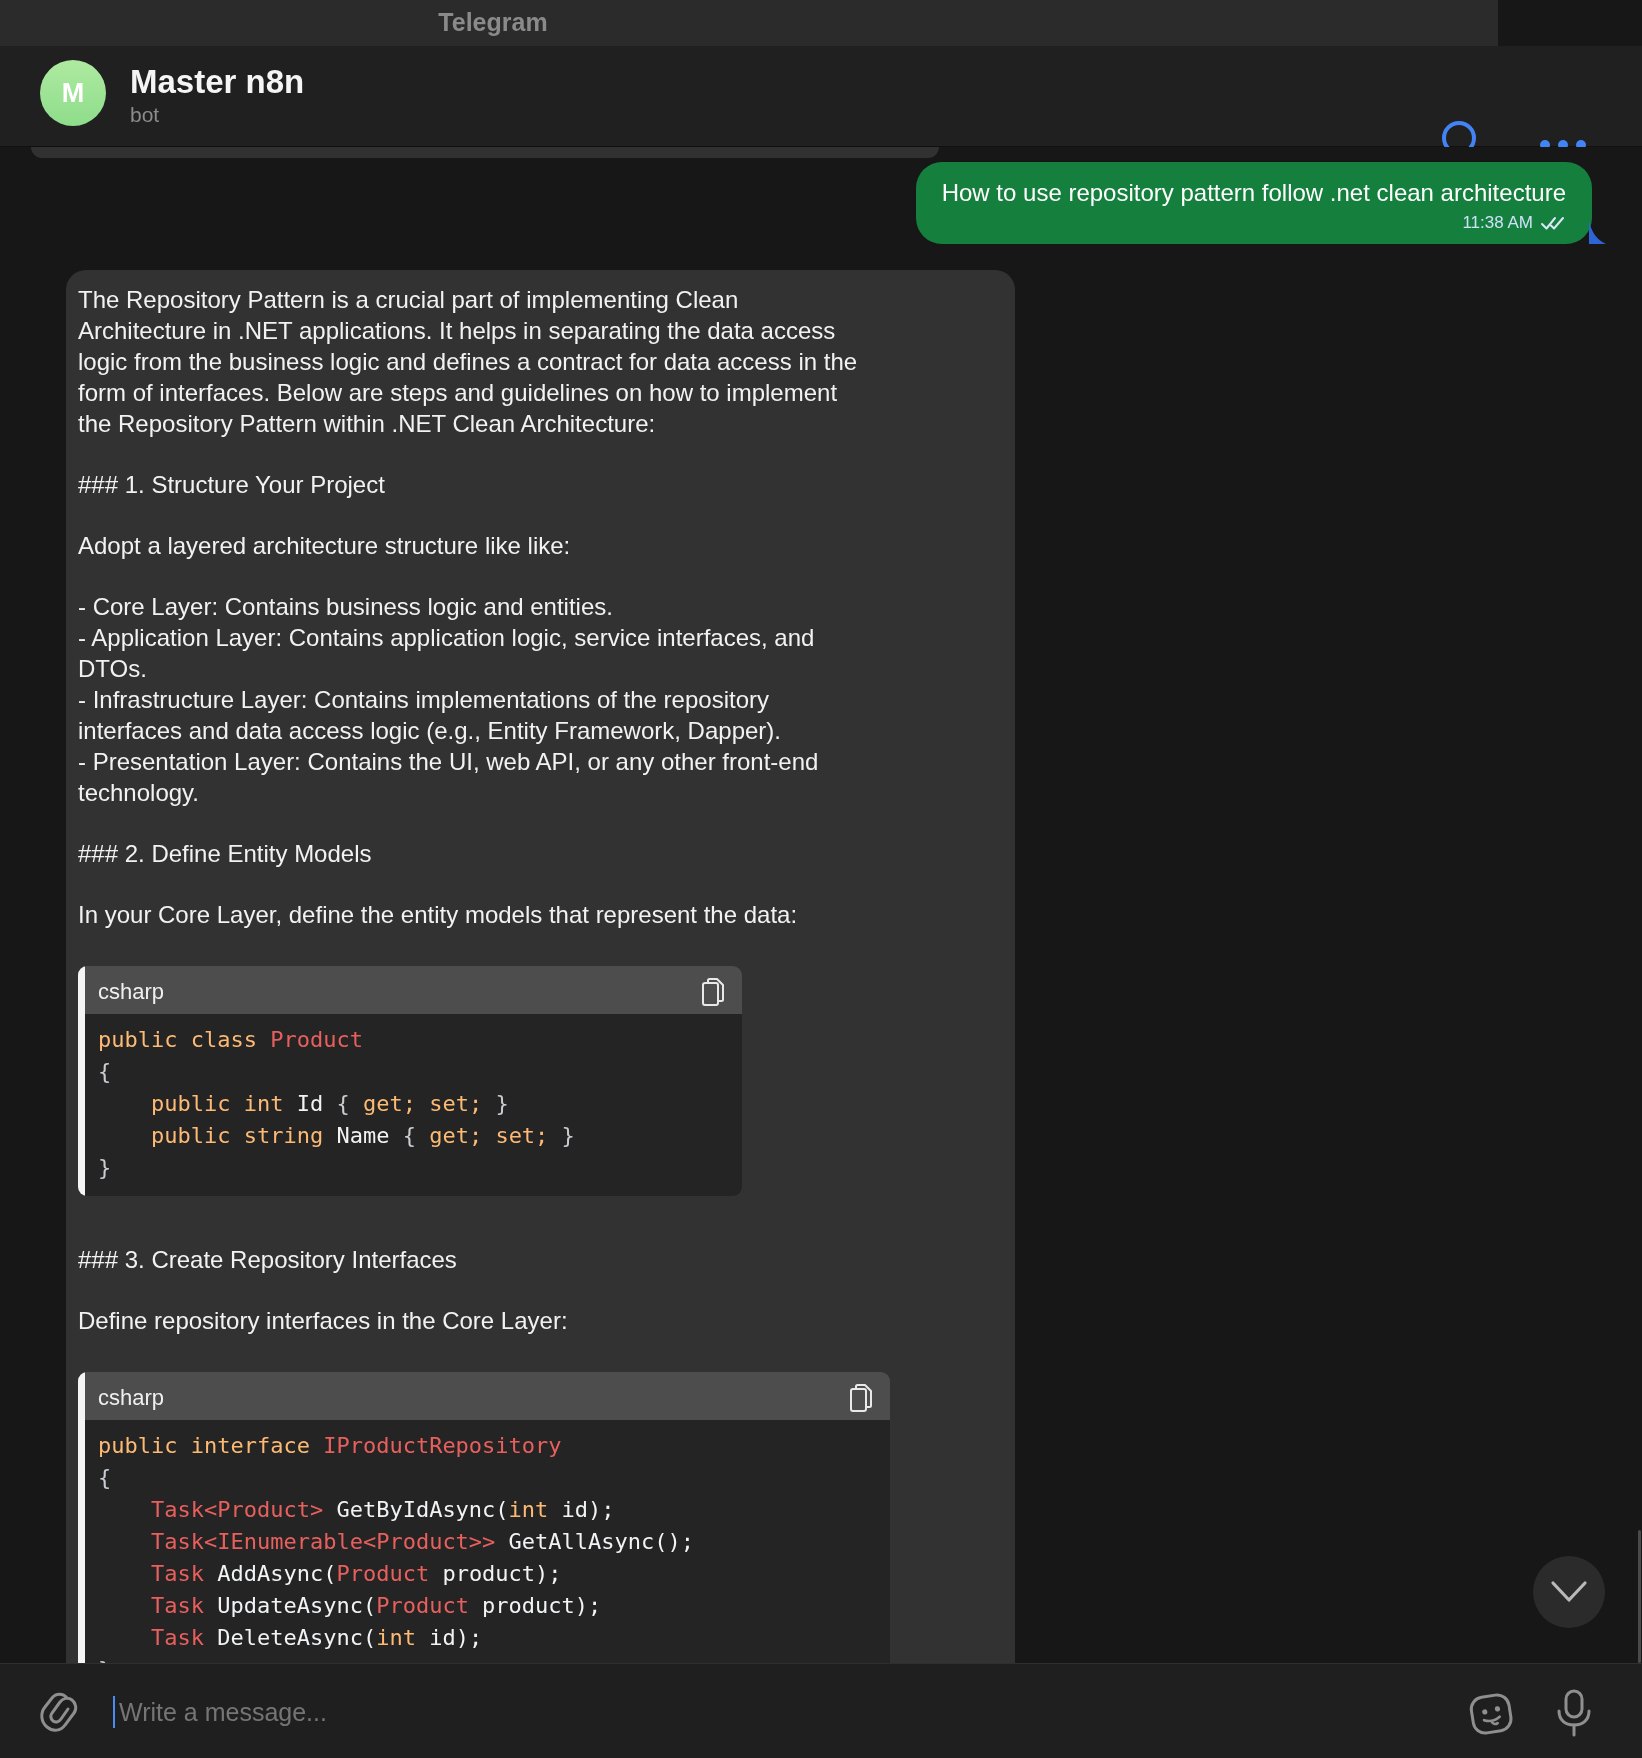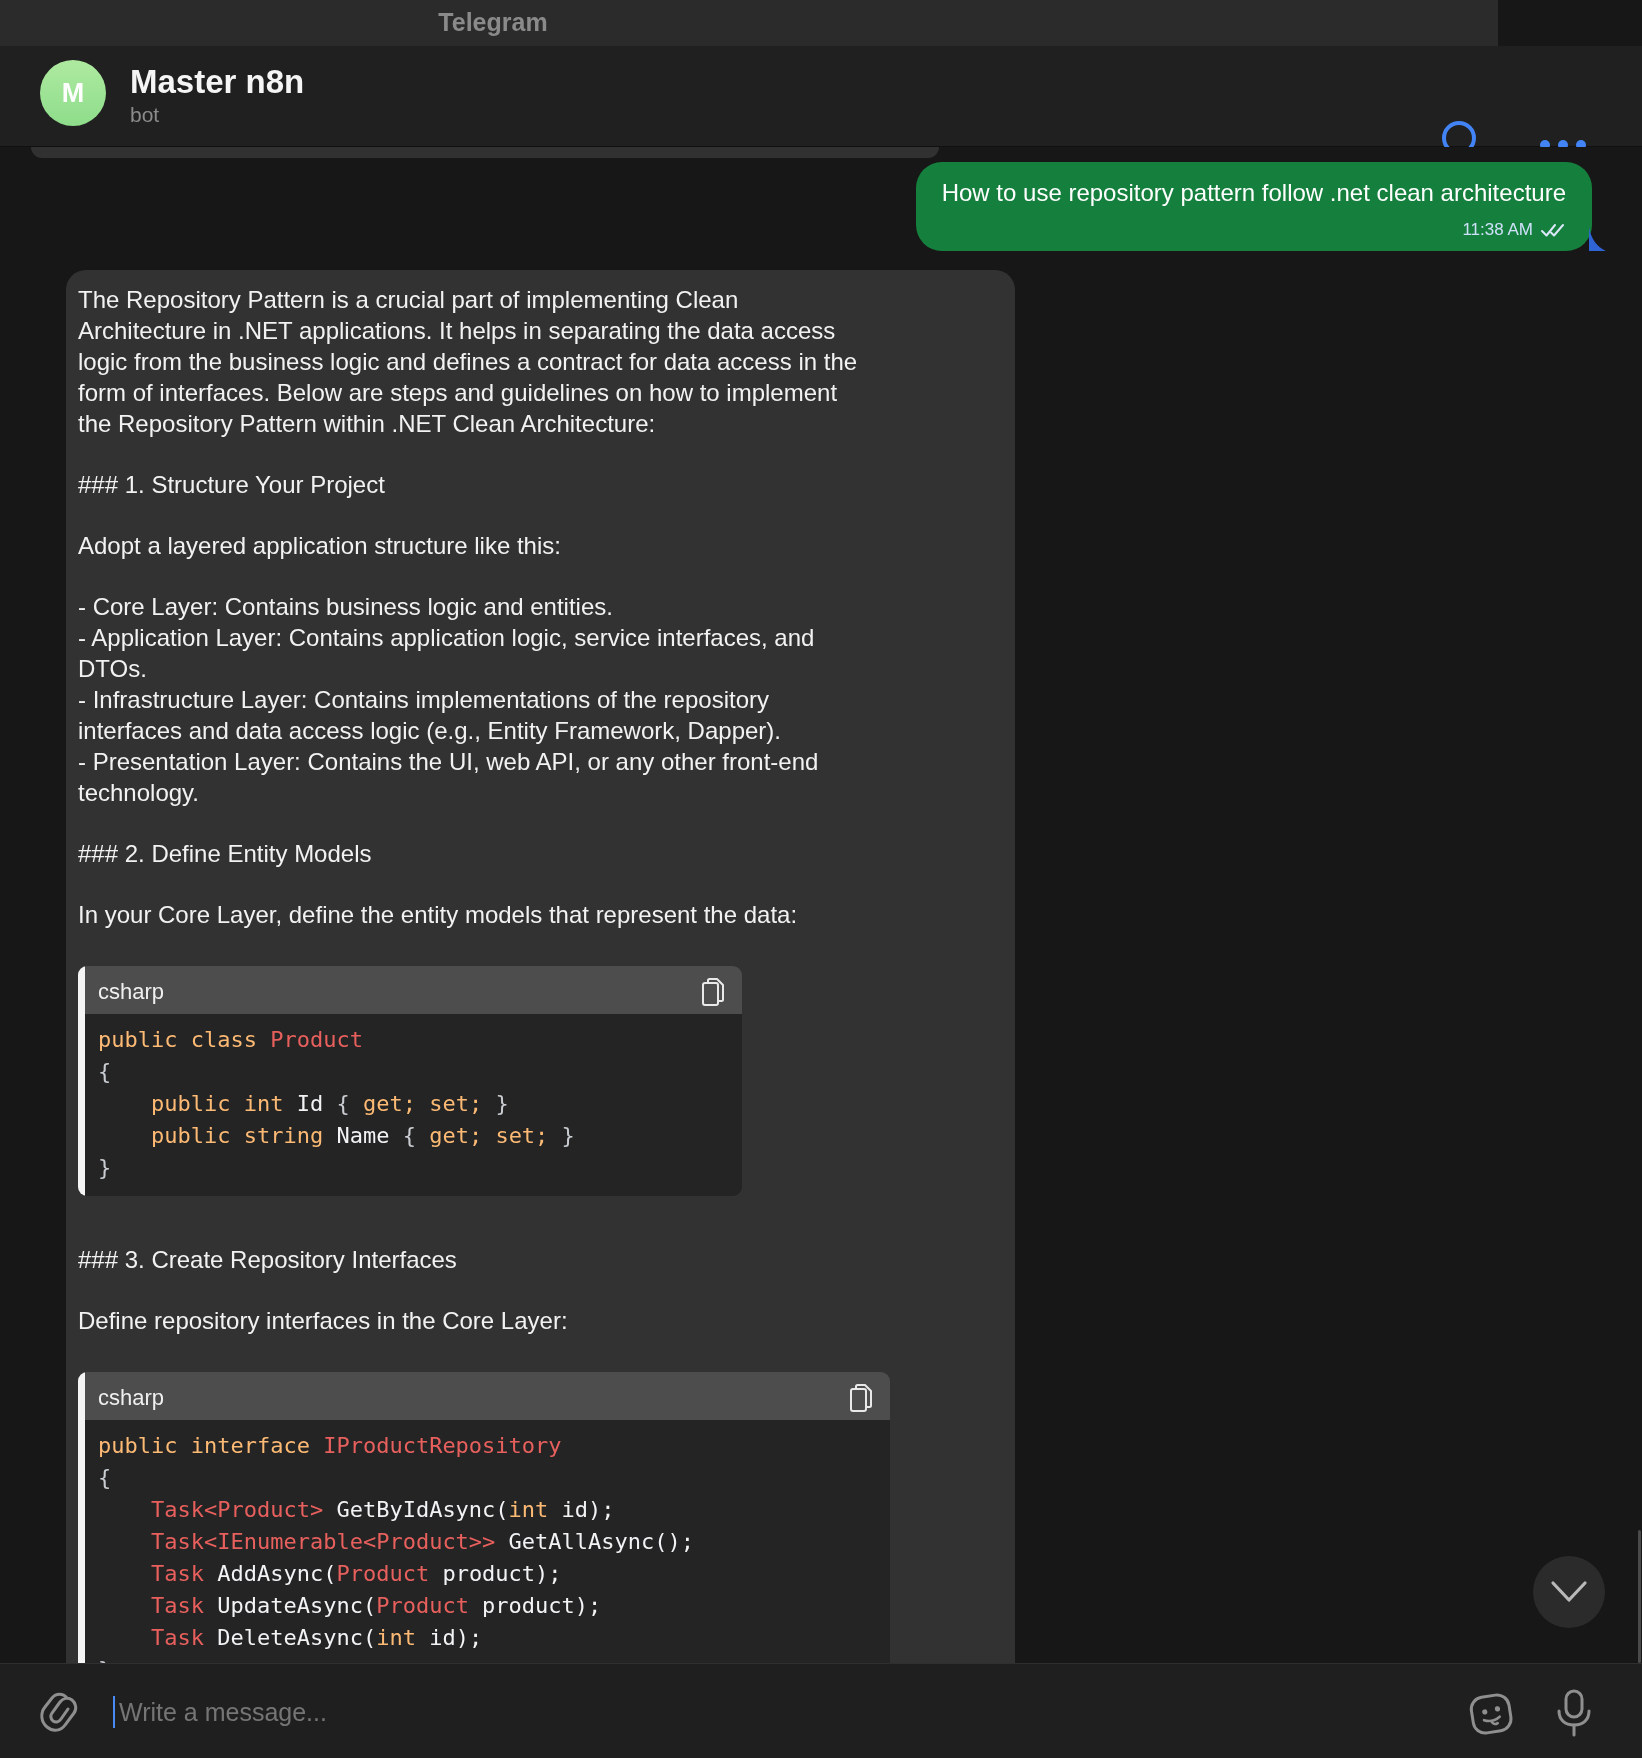--- a/index.html
+++ b/index.html
@@ -30,21 +30,21 @@
   .chat { position:absolute; left:0; top:147px; width:1642px; height:1516px; background:#171717; overflow:hidden; }
 
   .prev-msg-remnant { position:absolute; left:31px; top:0; width:908px; height:11px;
                       background:#313131; border-radius:0 0 15px 15px; }
 
   
   .msg-out { position:absolute; right:50px; top:15px; background:#15803d; color:#ffffff;
              border-radius:26px; padding:15px 26px 11px 26px; max-width:900px; }
   .msg-out .out-text { font-size:24px; line-height:31px; }
   .msg-out .meta { display:flex; justify-content:flex-end; align-items:center; gap:7px;
-                   margin-top:12px; color:#cfe0fa; font-size:17px; }
+                   margin-top:5px; color:#cfe0fa; font-size:17px; }
   .msg-out .tail { position:absolute; right:-15px; bottom:0; }
 
   
   .msg-in { position:absolute; left:66px; top:123px; width:949px; height:1500px;
             background:#323232; border-radius:20px 20px 0 0;
             padding:14px 24px 0 12px; color:#f2f2f2; }
   .para { font-size:24px; line-height:31px; white-space:pre-line; margin:0 0 30px 0; }
 
   
   .codeblock { position:relative; margin:36px 0 48px 0; border-radius:9px; overflow:hidden;
@@ -126,21 +126,21 @@
     </svg>
   </div>
 
   <div class="msg-in">
     <div class="para">The Repository Pattern is a crucial part of implementing Clean
 Architecture in .NET applications. It helps in separating the data access
 logic from the business logic and defines a contract for data access in the
 form of interfaces. Below are steps and guidelines on how to implement
 the Repository Pattern within .NET Clean Architecture:</div>
     <div class="para">### 1. Structure Your Project</div>
-    <div class="para">Adopt a layered application structure like this:</div>
+    <div class="para">Adopt a layered architecture structure like like:</div>
     <div class="para">- Core Layer: Contains business logic and entities.
 - Application Layer: Contains application logic, service interfaces, and
 DTOs.
 - Infrastructure Layer: Contains implementations of the repository
 interfaces and data access logic (e.g., Entity Framework, Dapper).
 - Presentation Layer: Contains the UI, web API, or any other front-end
 technology.</div>
     <div class="para">### 2. Define Entity Models</div>
     <div class="para">In your Core Layer, define the entity models that represent the data:</div>
 

